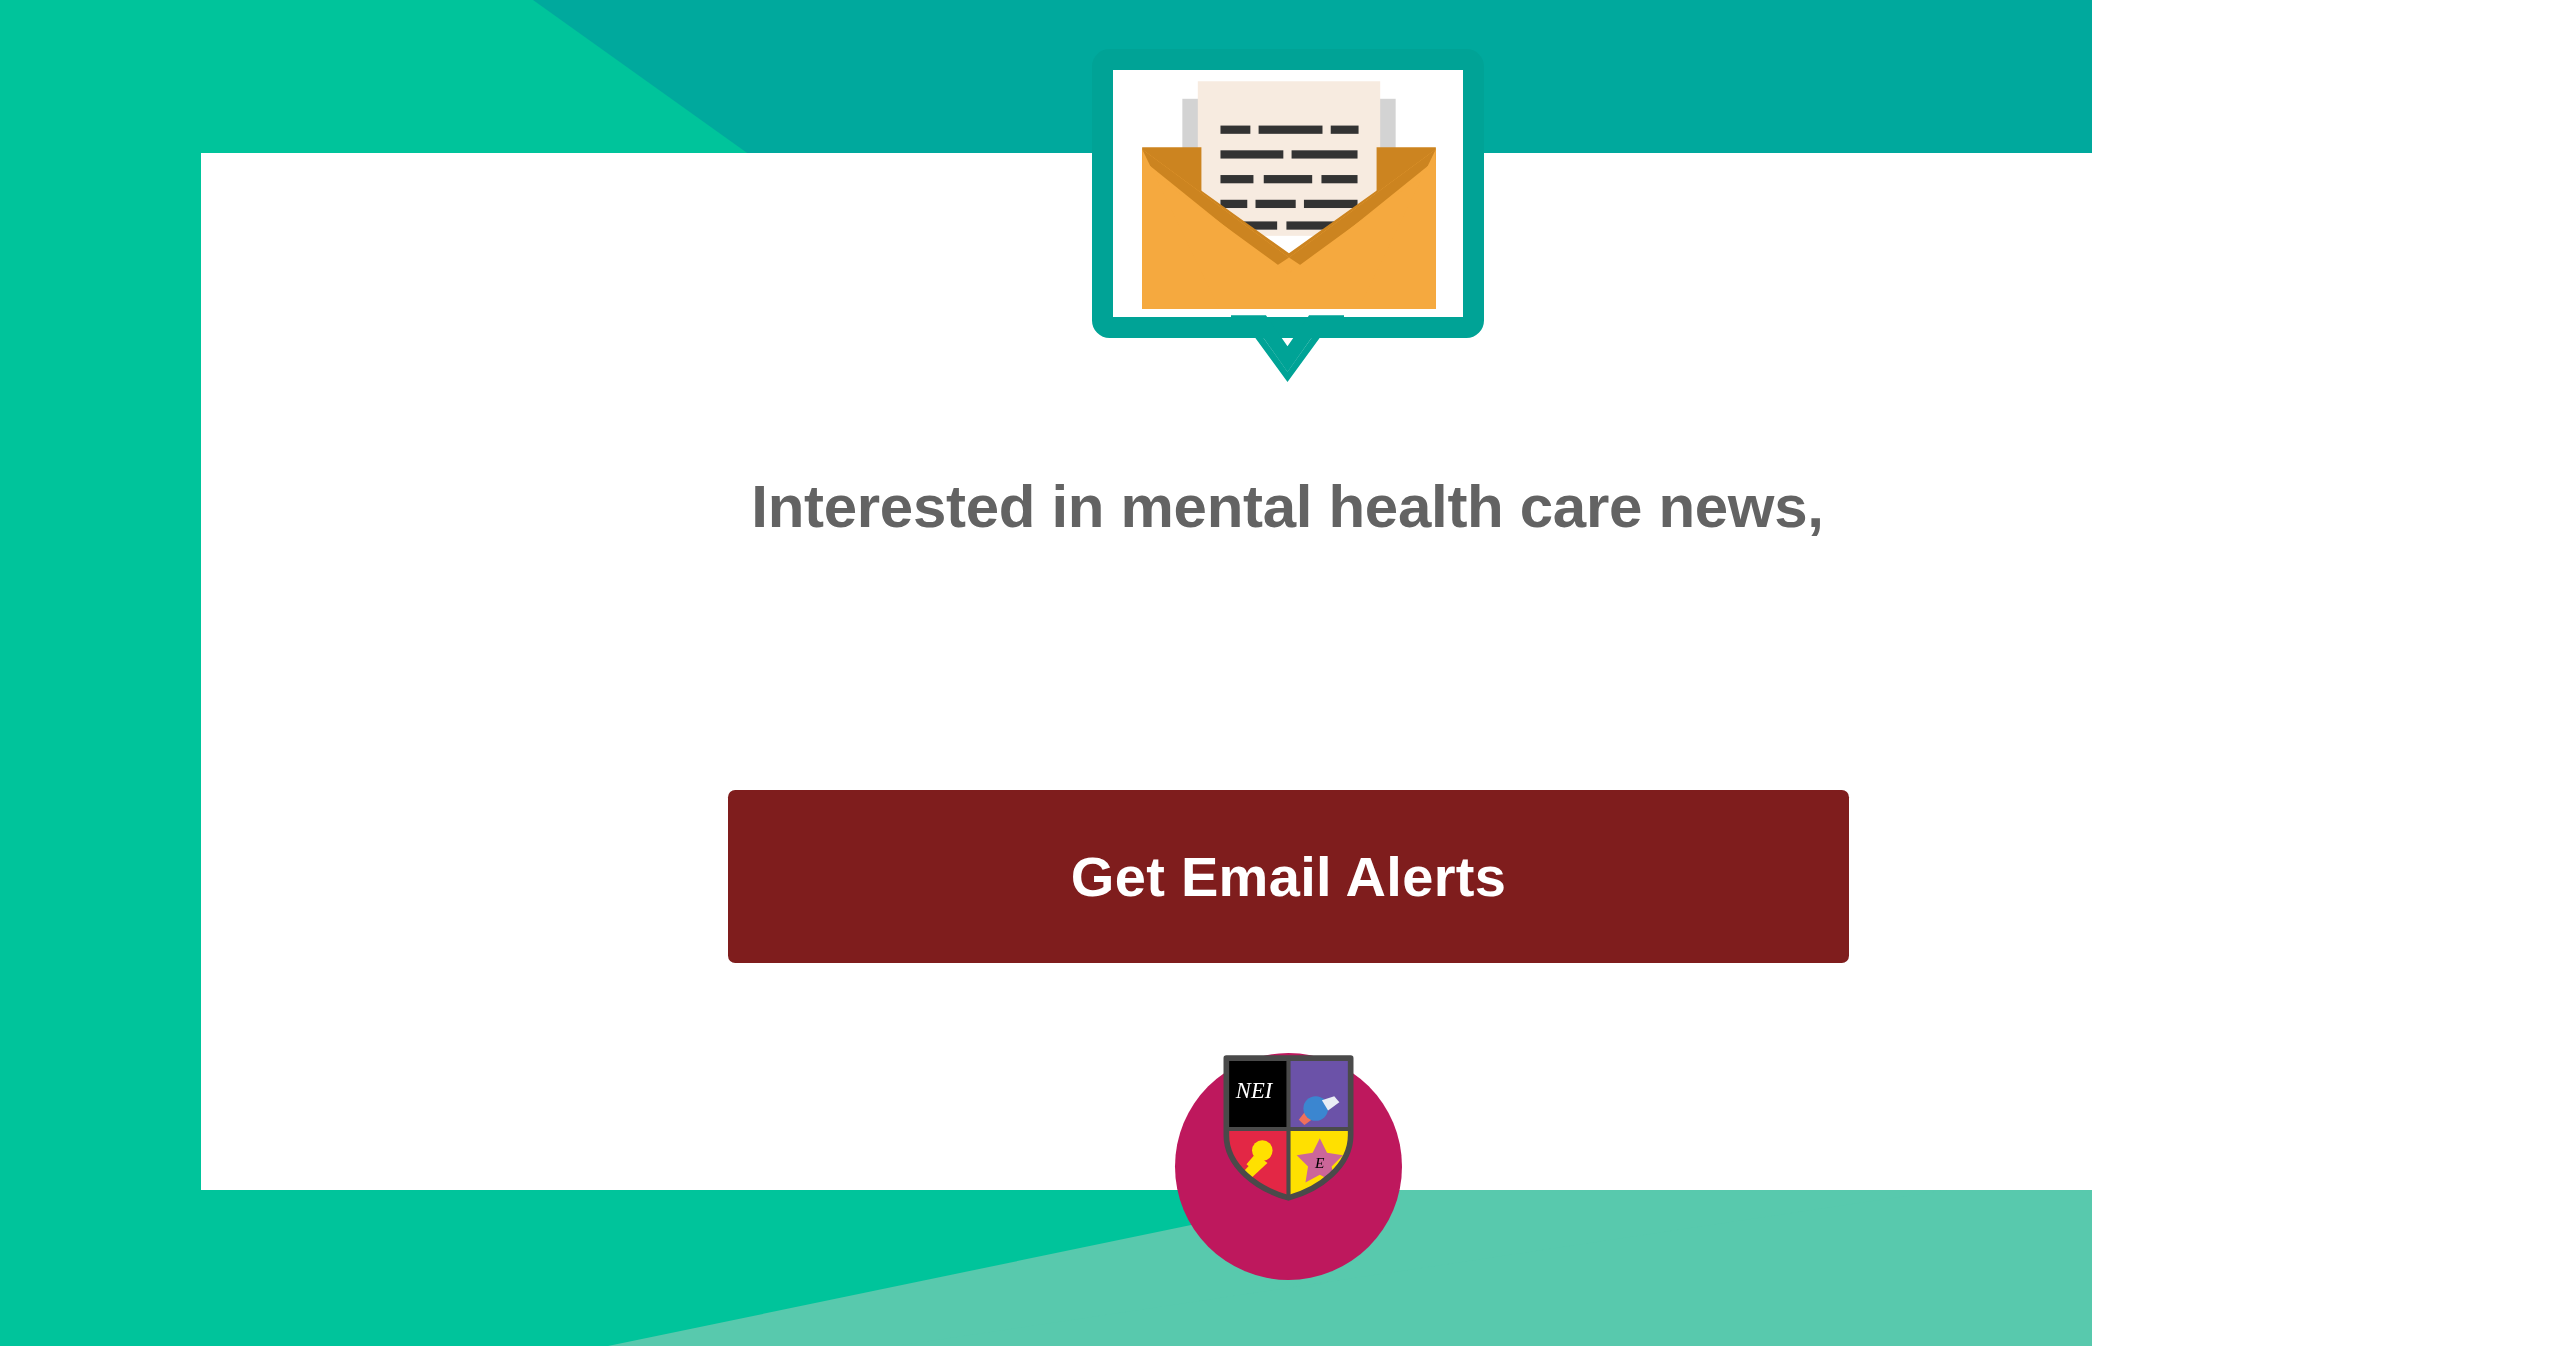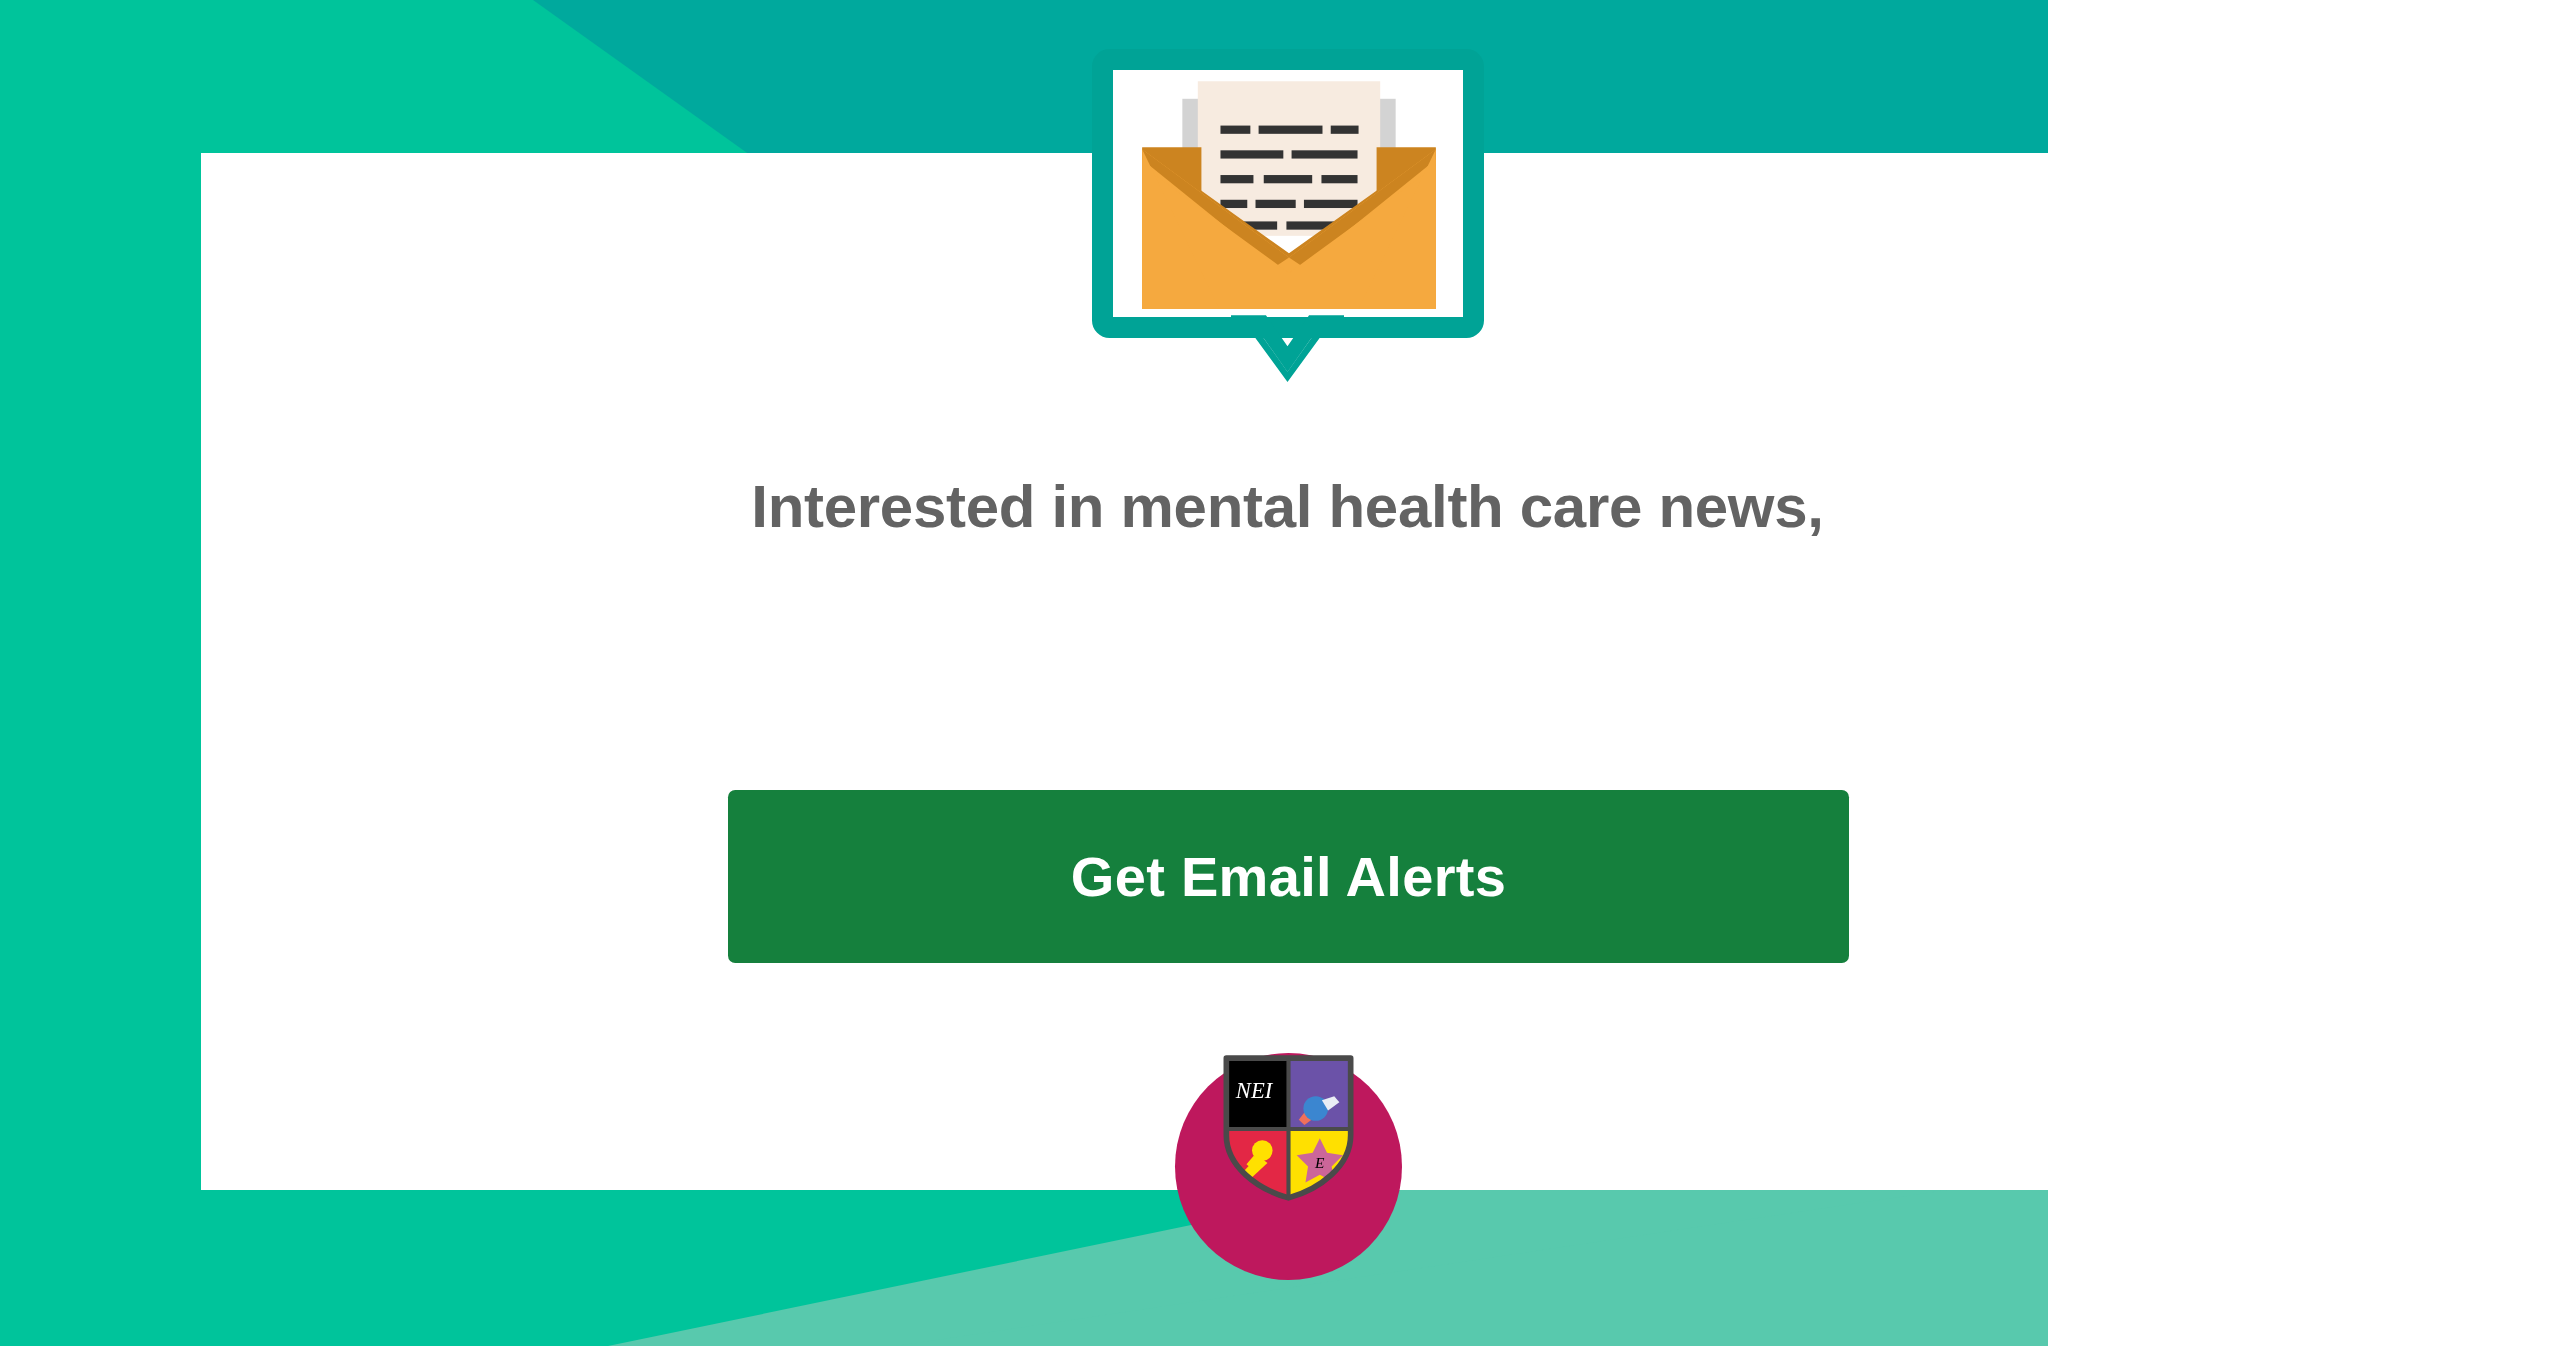--- a/index.html
+++ b/index.html
@@ -4,20 +4,21 @@
 <style>
   html,body{margin:0;padding:0;background:#fff;}
   body{font-family:"Liberation Sans",sans-serif;}
 
   #stage{
     position:relative;
     width:2048px;
     height:1346px;
     overflow:hidden;
     background:#00a99d;
+    padding-left:44px;
   }
 
   
   .bg-layer{position:absolute;inset:0;}
   .bg-base{background:#00a99d;}
   .bg-bright{background:#00c49b;}
   .bg-mint{background:#58c9ad;}
 
   
   .tl-bright{
@@ -78,21 +79,21 @@
     line-height:1.42;
     letter-spacing:-0.3px;
   }
   .headline .ln{display:block;white-space:nowrap;}
 
   
   .cta{
     position:absolute;
     left:728px; top:790px;
     width:1121px; height:173px;
-    background:#15803d;
+    background:#7f1d1d;
     border:none;
     border-radius:7.2px;
     color:#ffffff;
     font-family:"Liberation Sans",sans-serif;
     font-size:56px;
     font-weight:bold;
     letter-spacing:0.3px;
     cursor:pointer;
     display:flex;
     align-items:center;

